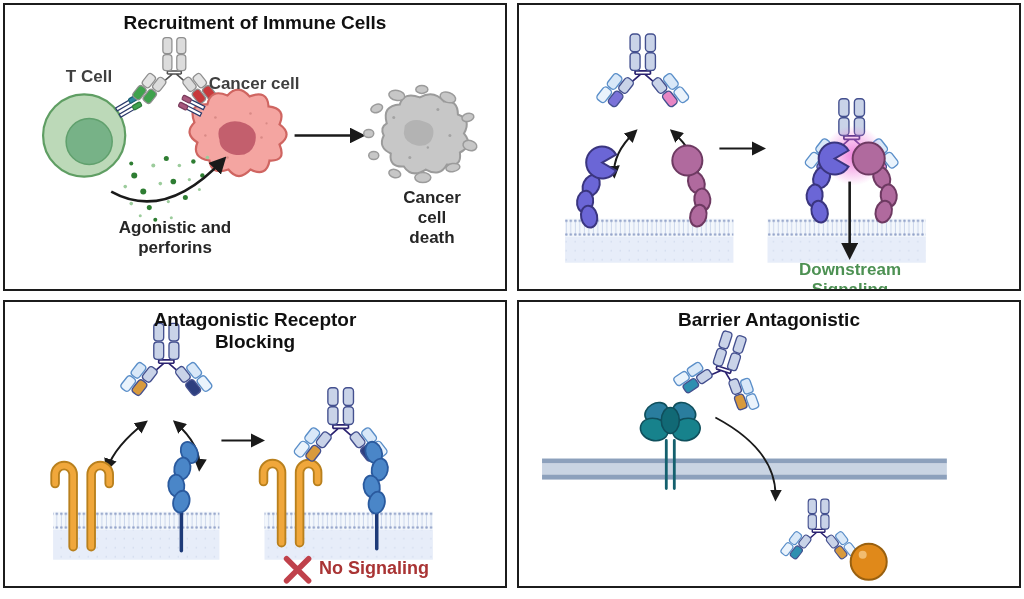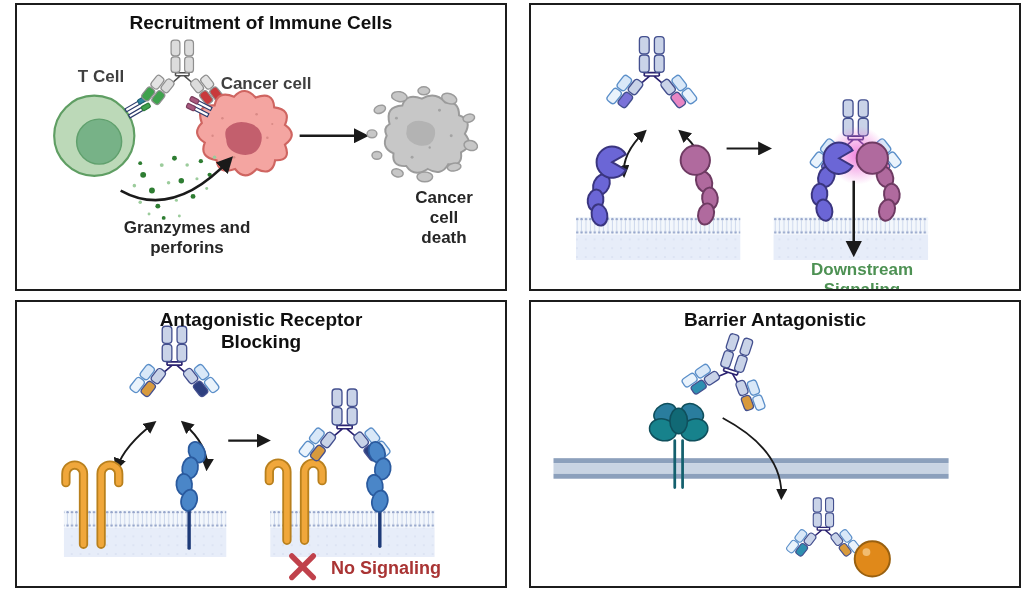--- a/index.html
+++ b/index.html
@@ -5,21 +5,20 @@
   html,body{margin:0;padding:0;background:#ffffff;}
   .board{
     width:1024px;height:599px;box-sizing:border-box;background:#fff;
     padding:3px;display:grid;grid-template-columns:1fr 1fr;
     grid-template-rows:288px 288px;gap:9px 10px;
     font-family:"Liberation Sans", sans-serif;
   }
   .panel{
     position:relative;background:#fff;border:2.5px solid #1c1c1c;
     overflow:hidden;
-    margin-left:12px;
   }
   .panel svg.art{position:absolute;left:0;top:0;width:100%;height:100%;}
   .title{
     position:absolute;left:0;right:0;top:7px;z-index:3;text-align:center;
     font-weight:bold;font-size:19px;line-height:22px;color:#101010;
     white-space:pre-line;
   }
   .lbl{
     position:absolute;z-index:3;transform:translateX(-50%);text-align:center;
     white-space:pre-line;line-height:1.18;font-weight:bold;
@@ -80,21 +79,21 @@
     </symbol>
   </defs>
 </svg>
 
 <div class="board">
 
   <div class="panel">
     <div class="title">Recruitment of Immune Cells</div>
     <div class="lbl lbl-gray" style="left:84px;top:62px">T Cell</div>
     <div class="lbl lbl-gray" style="left:249px;top:69px">Cancer cell</div>
-    <div class="lbl lbl-dark" style="left:170px;top:213px">Granzymes and
+    <div class="lbl lbl-dark" style="left:170px;top:213px">Agonistic and
 perforins</div>
     <div class="lbl lbl-dark" style="left:427px;top:183px">Cancer cell
 death</div>
     <svg class="art" viewBox="0 0 499 283">
       <g>
         <circle cx="79" cy="130" r="41" fill="#bcd9b8" stroke="#5f9e63" stroke-width="2.2"></circle>
         <circle cx="84" cy="136" r="23" fill="#77b287" stroke="#60a06d" stroke-width="1.5"></circle>
         <g transform="translate(113,107) rotate(-30)">
           <rect x="0" y="-5.2" width="17" height="3.4" fill="#ffffff" stroke="#2b3a6b" stroke-width="1.2"></rect>
           <rect x="0" y="2" width="17" height="3.4" fill="#ffffff" stroke="#2b3a6b" stroke-width="1.2"></rect>

